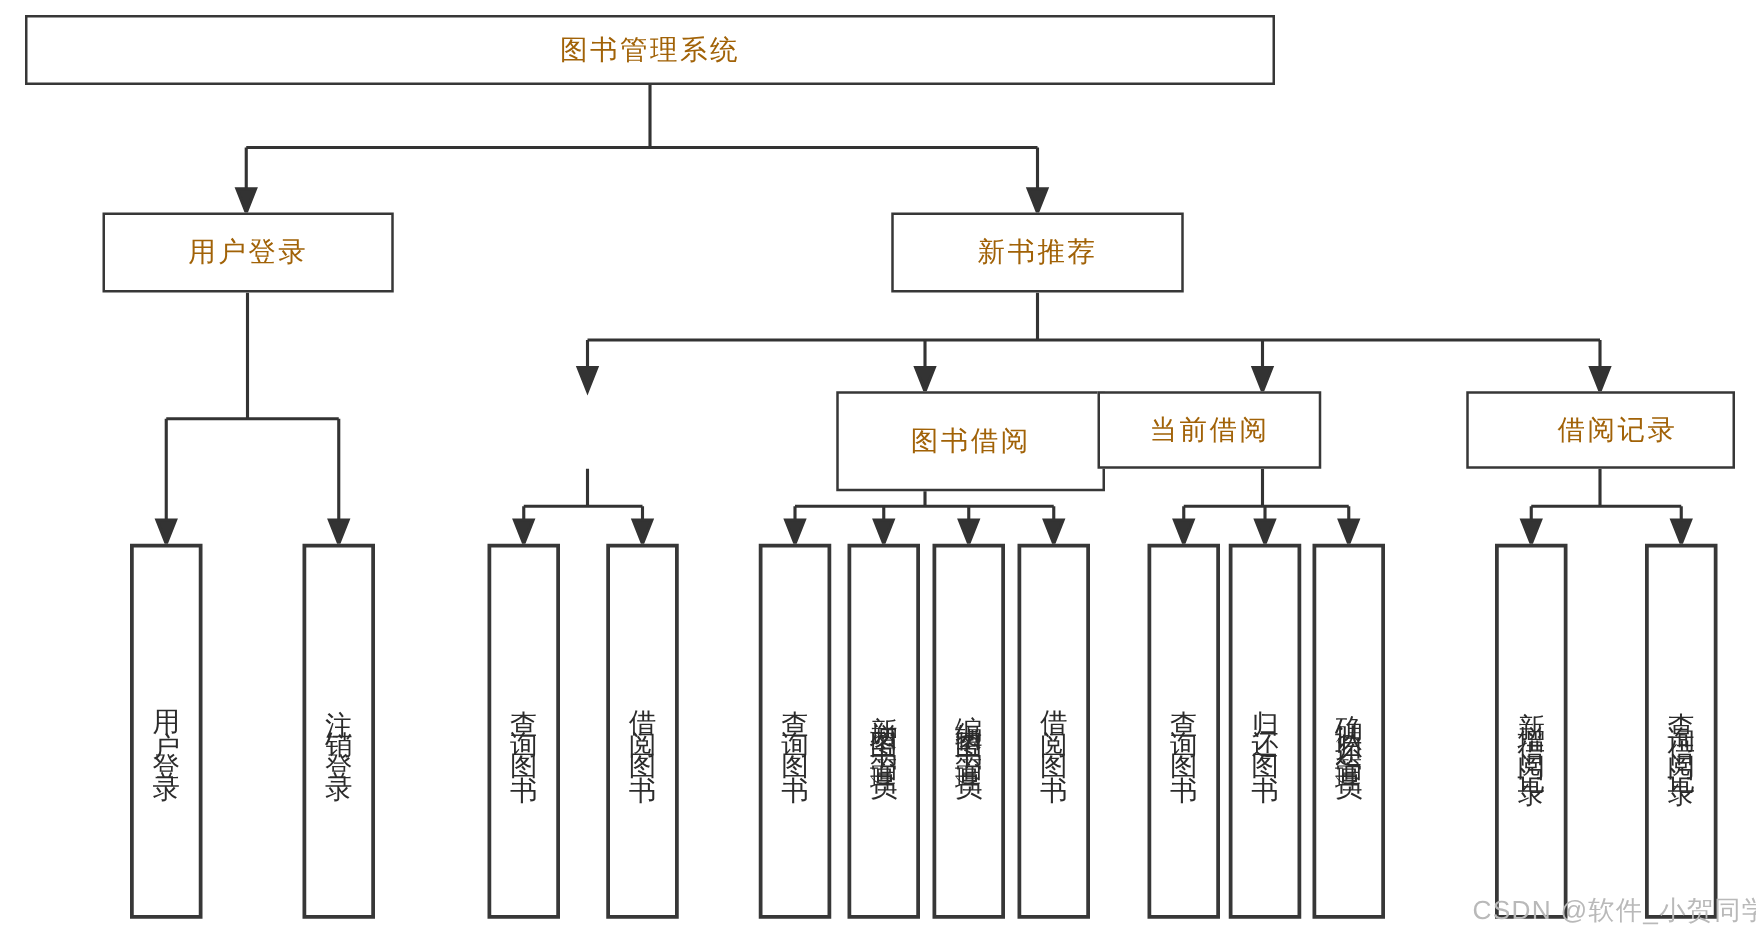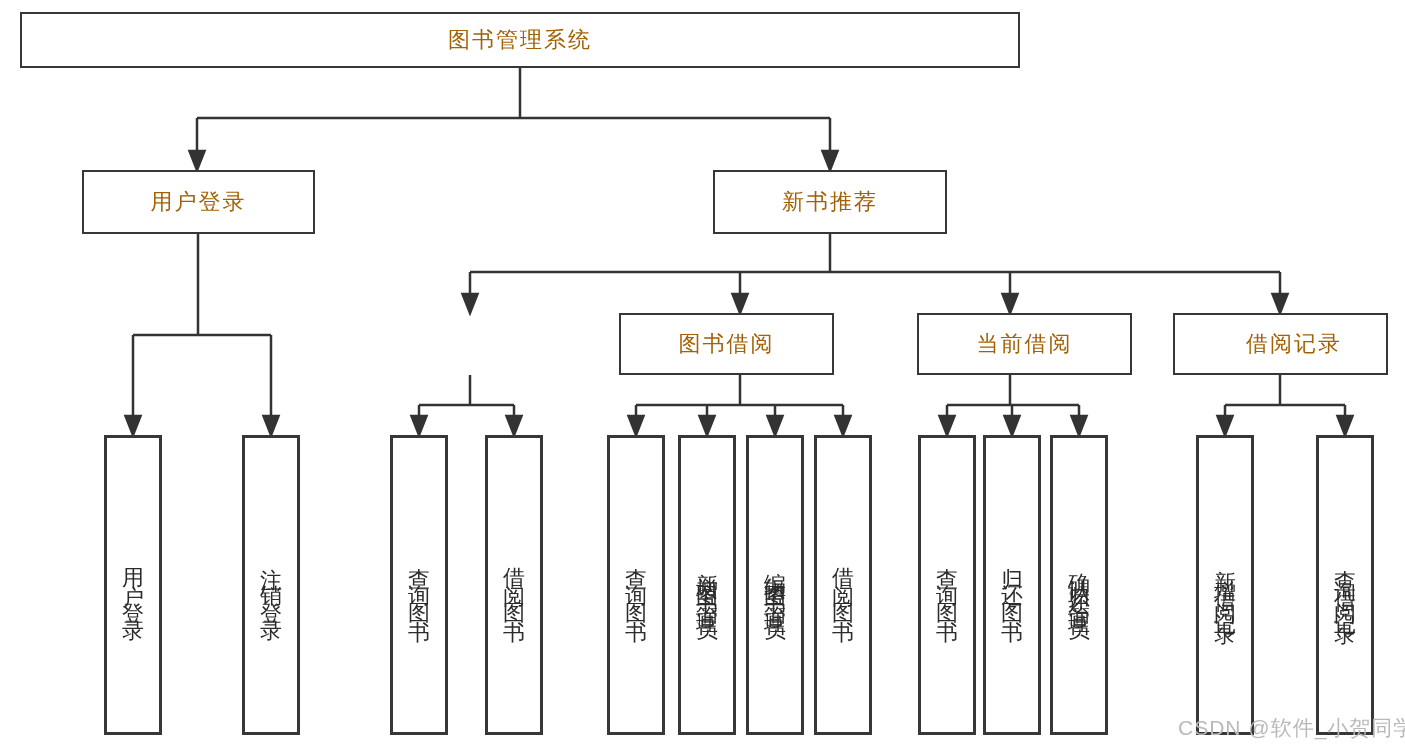--- a/index.html
+++ b/index.html
@@ -151,24 +151,24 @@
     <span class="lbl">图书管理系统</span>
   </div>
 
   <div class="node" style="left:82px; top:170px; width:233px; height:64px;">
     <span class="lbl">用户登录</span>
   </div>
   <div class="node" style="left:713px; top:170px; width:234px; height:64px;">
     <span class="lbl">新书推荐</span>
   </div>
 
-  <div class="node" style="left:619px; top:313px; width:215px; height:62px;">
+  <div class="node" style="left:669px; top:313px; width:215px; height:80px;">
     <span class="lbl">图书借阅</span>
   </div>
-  <div class="node" style="left:917px; top:313px; width:215px; height:62px;">
+  <div class="node" style="left:878px; top:313px; width:179px; height:62px;">
     <span class="lbl">当前借阅</span>
   </div>
   <div class="node" style="left:1173px; top:313px; width:215px; height:62px;padding-left:27px;">
     <span class="lbl">借阅记录</span>
   </div>
 
   <div class="leaf" style="left:104px;">
     <span class="vlbl sp-wide">用户登录</span>
   </div>
   <div class="leaf" style="left:242px;">

